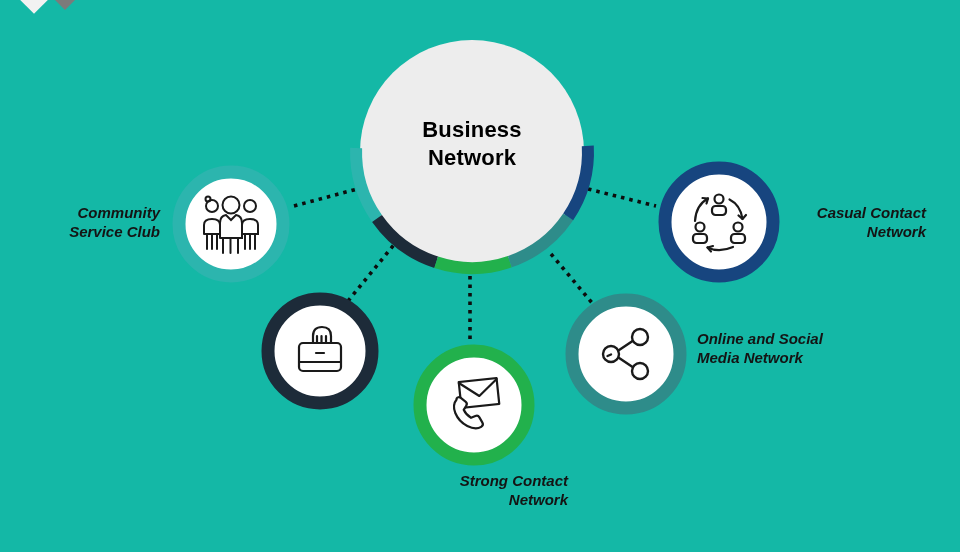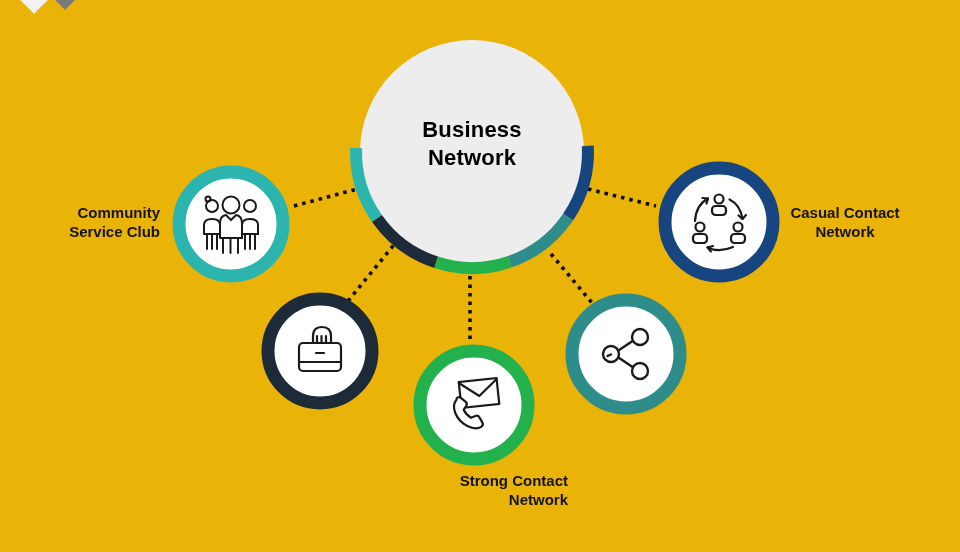--- a/index.html
+++ b/index.html
@@ -1,34 +1,34 @@
 <!DOCTYPE html>
 <html><head>
 <meta charset="utf-8">
 <style>
   html,body{margin:0;padding:0;background:#fff;}
   .canvas{
-    position:relative;width:960px;height:552px;background:#eab308;
+    position:relative;width:960px;height:552px;background:#14b8a6;
     overflow:hidden;font-family:"Liberation Sans",sans-serif;
   }
   .diagram-svg{position:absolute;left:0;top:0;}
   .center-title{
     position:absolute;left:372px;top:116px;width:200px;
     font-size:22px;font-weight:bold;color:#000;text-align:center;
     line-height:1.27;white-space:pre-line;letter-spacing:.2px;
   }
   .node-label{
-    position:absolute;font-size:15px;font-weight:bold;
+    position:absolute;font-size:15px;font-weight:bold;font-style:italic;
     color:#141414;line-height:1.27;white-space:pre-line;
   }
   .label-community{left:18px;top:203px;width:142px;text-align:right;}
   .label-professional{left:102px;top:330px;width:142px;text-align:right;}
   .label-strong{left:388px;top:471px;width:180px;text-align:right;}
   .label-online{left:697px;top:329px;width:178px;text-align:left;}
-  .label-casual{left:764px;top:203px;width:162px;text-align:center;}
+  .label-casual{left:764px;top:203px;width:162px;text-align:right;}
   .diamond{position:absolute;transform:rotate(45deg);}
   .diamond-light{left:20px;top:-20px;width:28px;height:28px;background:#f2f2f2;}
   .diamond-dark{left:53px;top:-19px;width:24px;height:24px;background:#7b7b7b;}
 </style>
 </head>
 <body>
 
 <div class="canvas">
 
   <div class="diamond diamond-light"></div>
@@ -115,16 +115,18 @@
       <path d="M20.5,57.5 l5.5,-1.5 M20.5,57.5 l3.5,4"></path>
     </g>
   </svg>
 
   <div class="center-title">Business
 Network</div>
   <div class="node-label label-community">Community
 Service Club</div>
   <div class="node-label label-strong">Strong Contact
 Network</div>
+  <div class="node-label label-online">Online and Social
+Media Network</div>
   <div class="node-label label-casual">Casual Contact
 Network</div>
 
 </div>
 
 </body></html>

